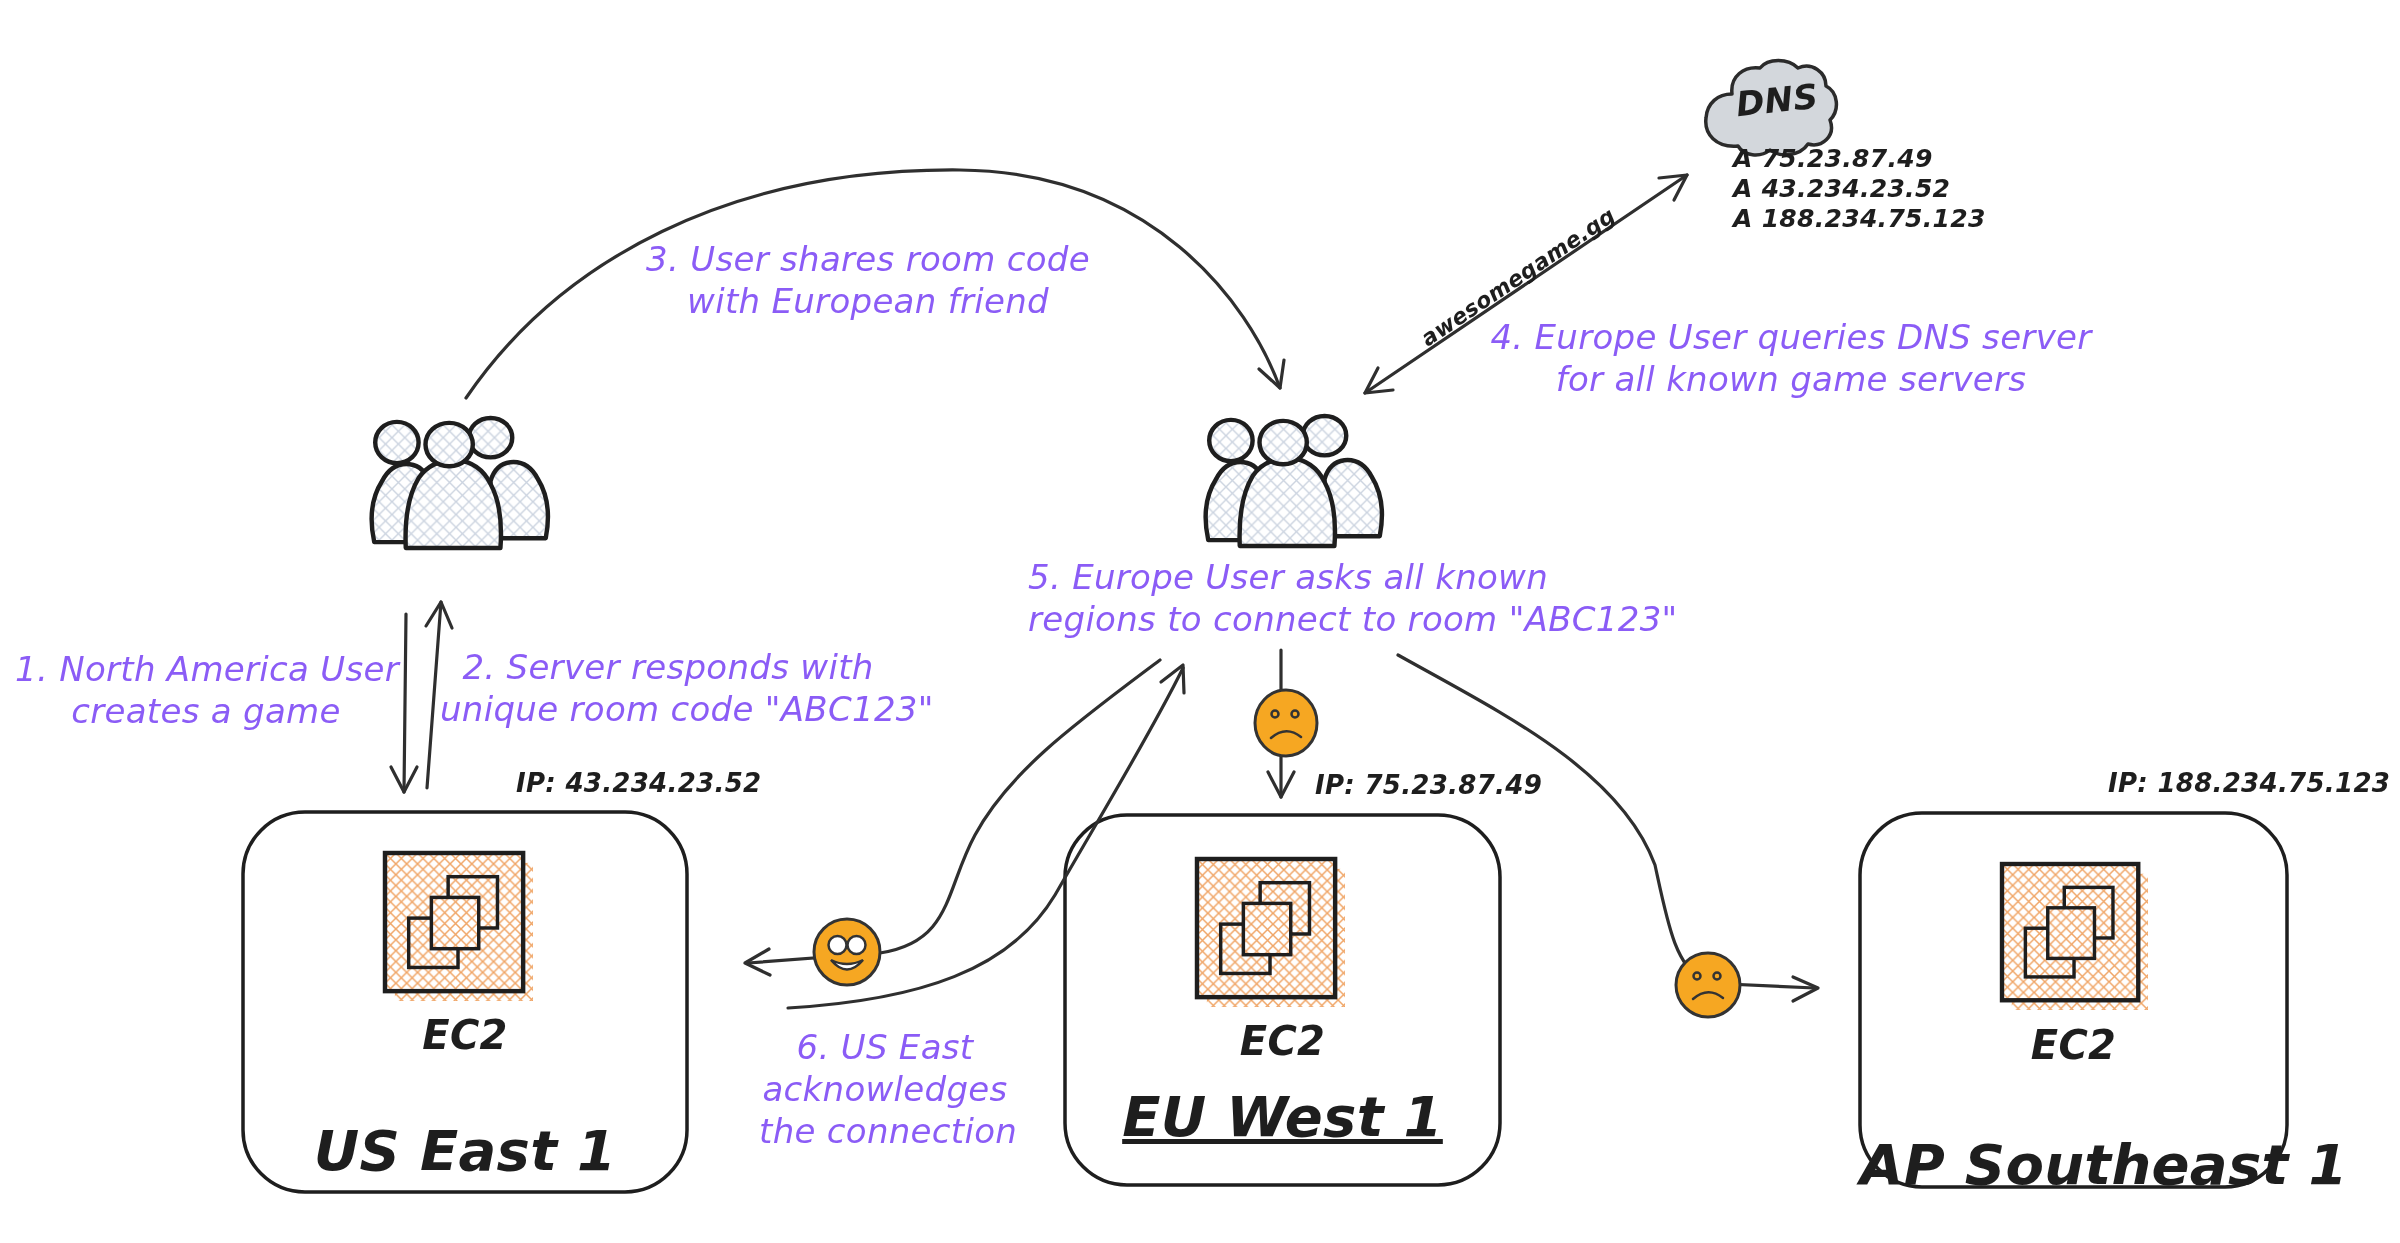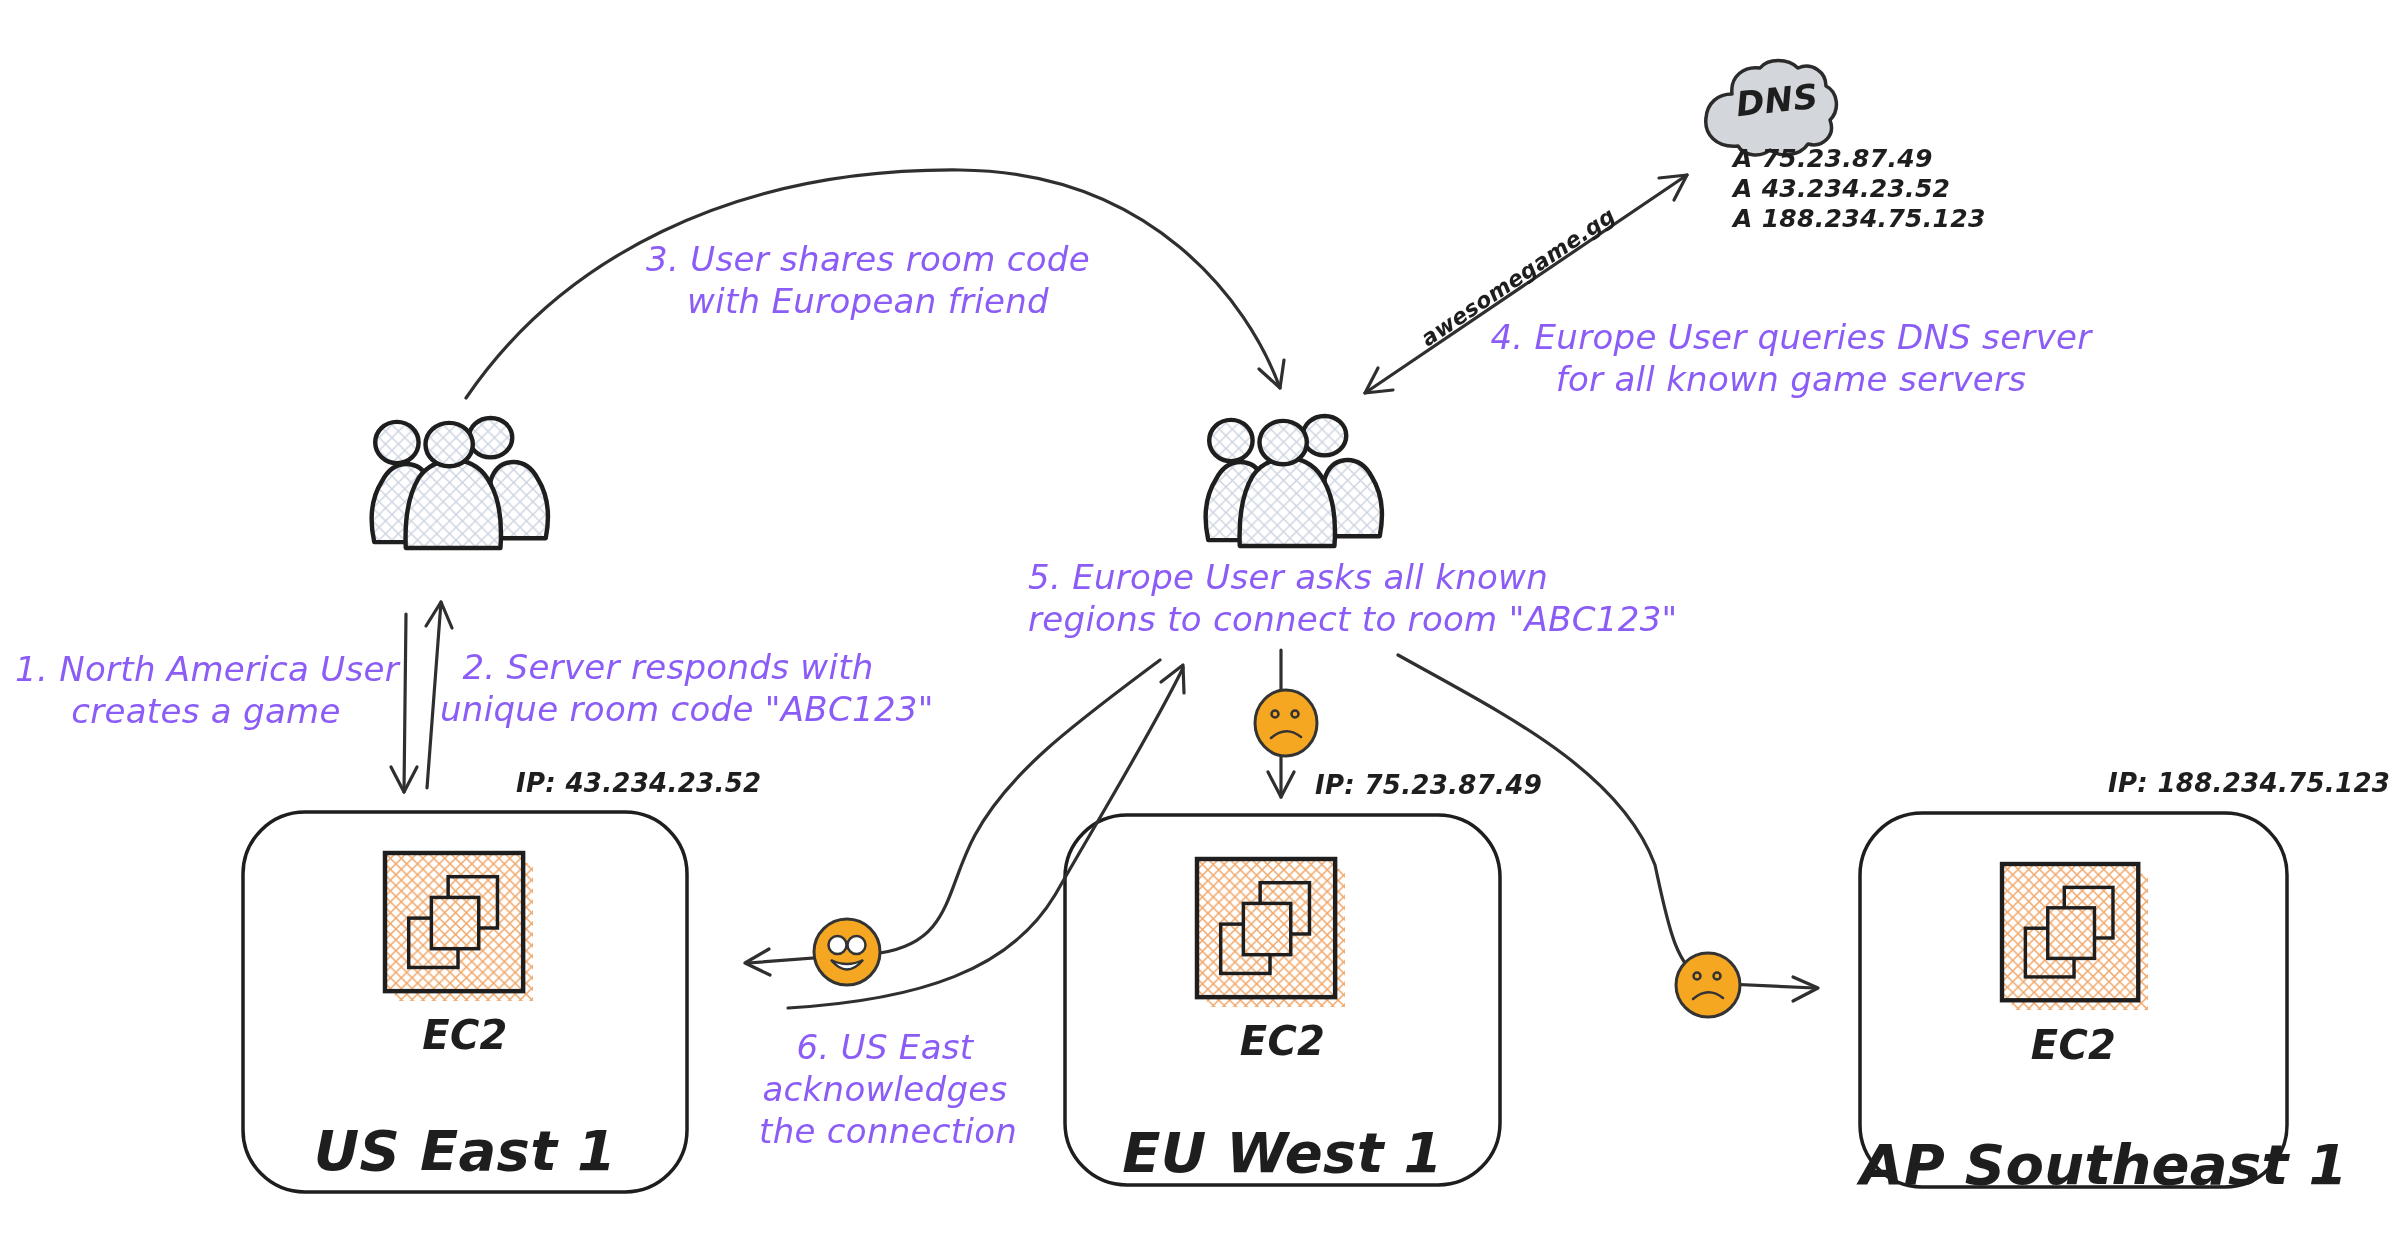--- a/index.html
+++ b/index.html
@@ -154,19 +154,19 @@
   <div class="txt note left" style="left:1028px;top:556px;width:640px;"><span>5. Europe User asks all known</span><br><span>regions to connect to room "ABC123"</span></div>
 
   <div class="txt note" style="left:742px;top:1026px;width:252px;margin-left:17px;"><span>6. US East</span><br><span>acknowledges</span><br><span>the connection</span></div>
 
   <div class="txt ink ip" style="left:516px;top:768px;">IP: 43.234.23.52</div>
   <div class="txt ink ec2label" style="left:243px;top:1012px;width:444px;">EC2</div>
   <div class="txt ink regionname" style="left:243px;top:1118px;width:444px;">US East 1</div>
 
   <div class="txt ink ip" style="left:1315px;top:770px;">IP: 75.23.87.49</div>
   <div class="txt ink ec2label" style="left:1065px;top:1018px;width:435px;">EC2</div>
-  <div class="txt ink regionname" style="left:1065px;top:1120px;width:435px;">EU West 1</div>
+  <div class="txt ink regionname" style="left:1065px;top:1084px;width:435px;text-decoration:underline;">EU West 1</div>
 
   <div class="txt ink ip" style="left:2108px;top:768px;">IP: 188.234.75.123</div>
   <div class="txt ink ec2label" style="left:1860px;top:1022px;width:427px;">EC2</div>
   <div class="txt ink regionname" style="left:1860px;top:1132px;width:427px;">AP Southeast 1</div>
 
 </div>
 
 </body></html>

